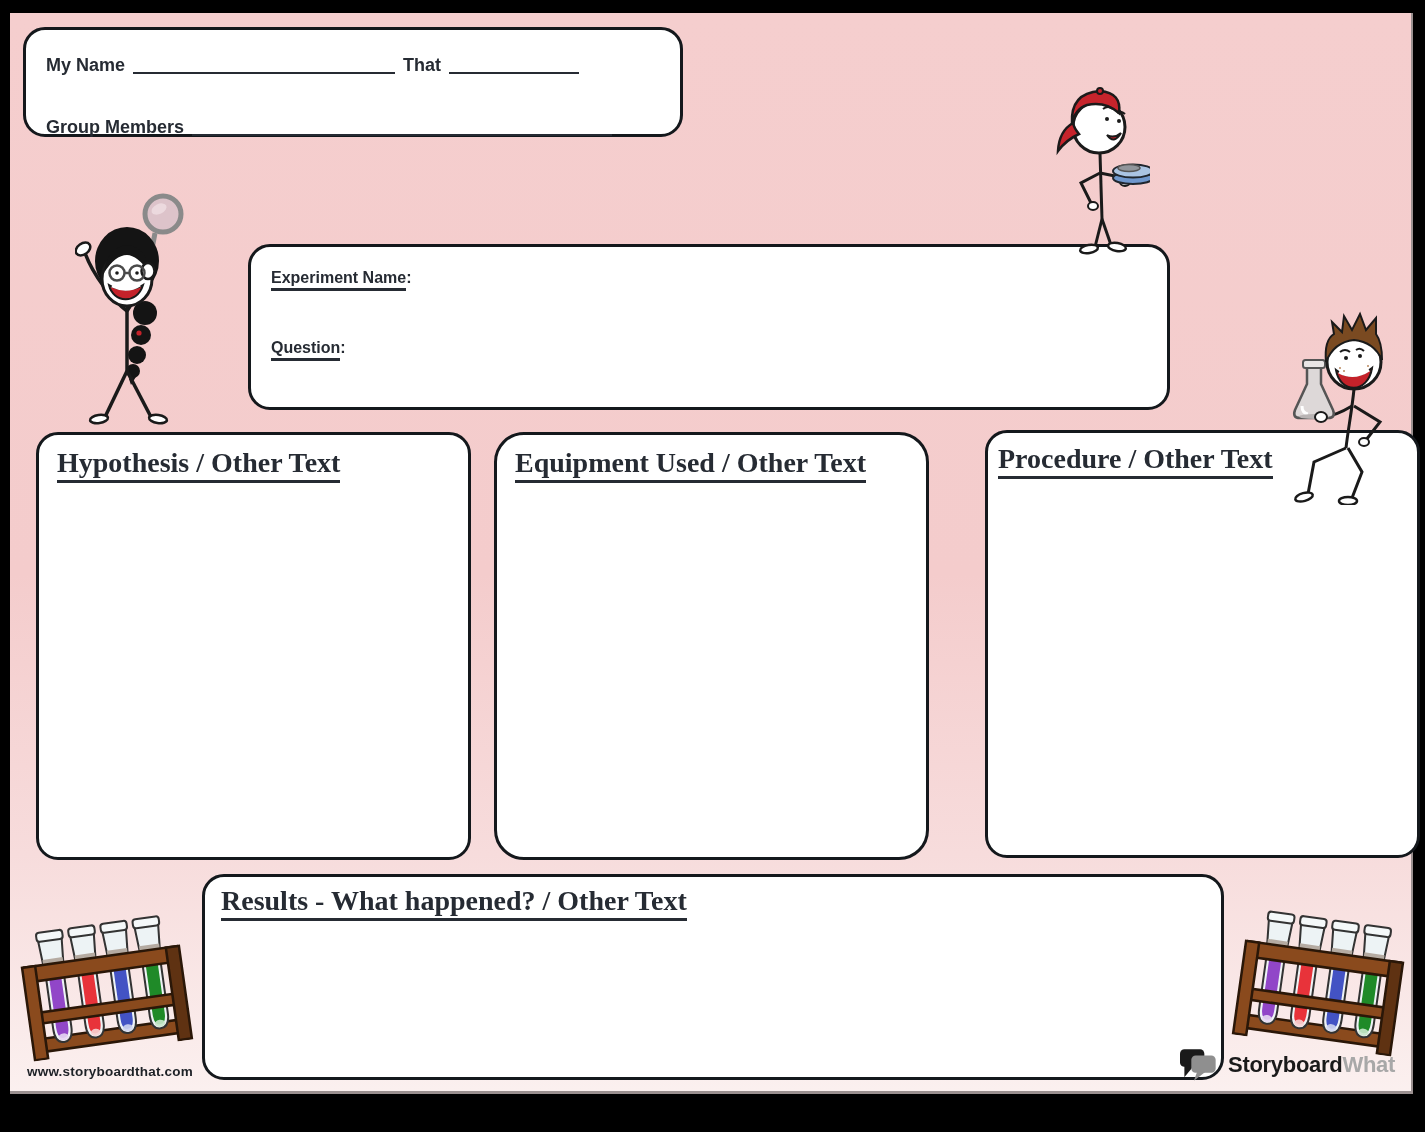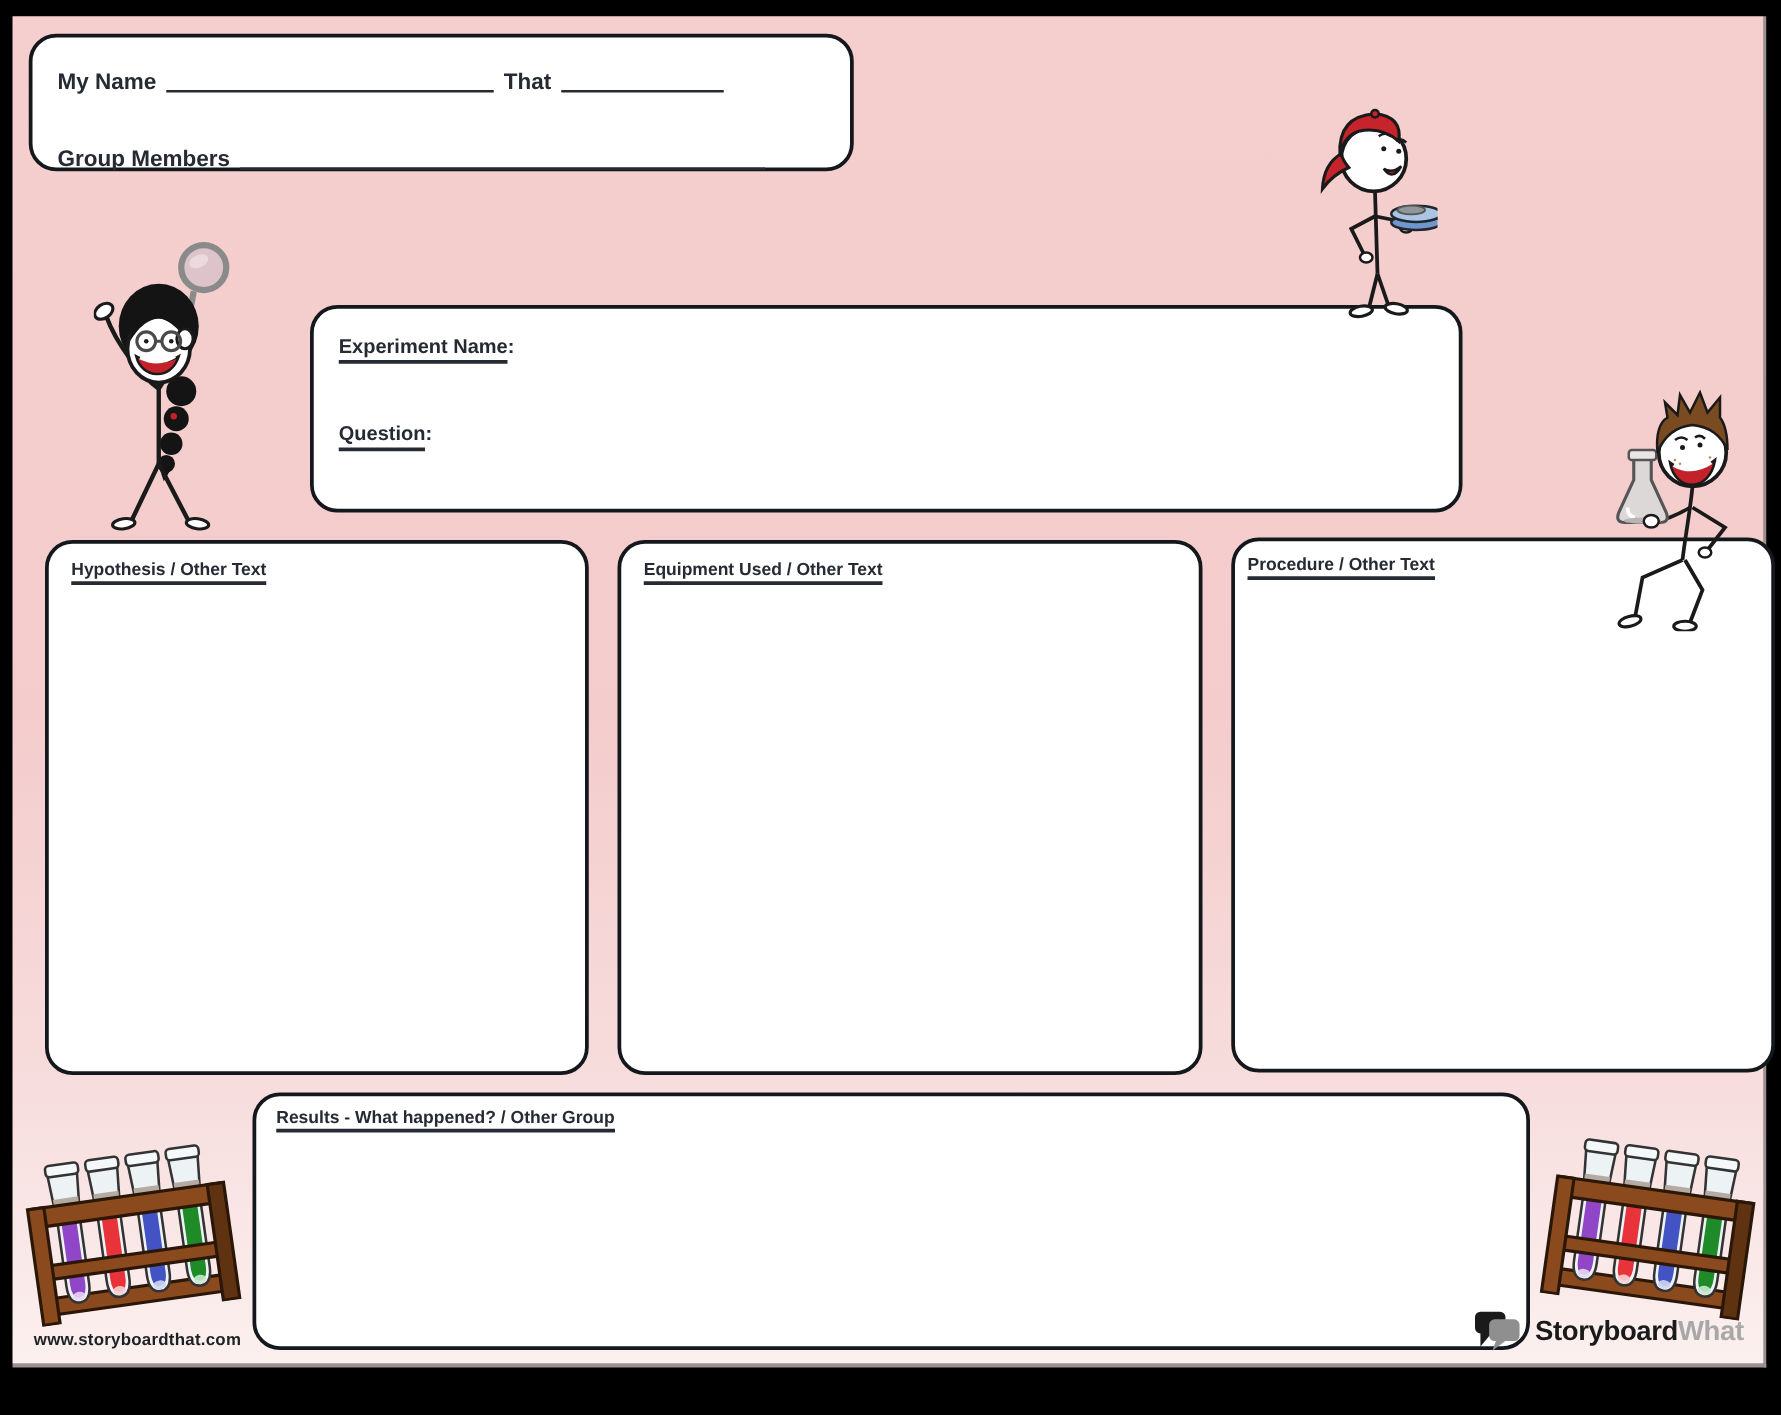--- a/index.html
+++ b/index.html
@@ -7,21 +7,21 @@
           font-family:"Liberation Sans",sans-serif;color:#262b33;}
   .page{position:absolute;left:10px;top:13px;width:1401px;height:1078px;
         background:linear-gradient(180deg,#f5cece 0%,#f4cccc 52%,#f7dcdc 78%,#fbf0ef 100%);
         border-right:2px solid #9b9090;border-bottom:3px solid #9b9090;}
   .box{position:absolute;background:#fff;border:3px solid #14181c;border-radius:22px;box-sizing:border-box;}
   .lbl{font-weight:700;font-size:18px;line-height:1;white-space:nowrap;}
   .wline{display:inline-block;border-bottom:2.5px solid #262b33;height:14px;}
   .row{position:absolute;display:flex;align-items:flex-end;gap:8px;}
   .u{border-bottom:3px solid #262b33;padding-bottom:2px;}
   .exline{position:absolute;left:20px;font-weight:700;font-size:16px;}
-  .sec-title{position:absolute;left:18px;top:12px;font-weight:700;font-size:14px;white-space:nowrap;}
+  .sec-title{position:absolute;left:18px;top:12px;font-weight:700;font-size:28px;white-space:nowrap;font-family:Liberation Serif, serif;}
   .fig{position:absolute;z-index:5;}
   .url{position:absolute;left:17px;top:1051px;font-weight:700;font-size:13.5px;color:#1d2126;letter-spacing:.2px;}
   .logo{position:absolute;right:16px;bottom:8px;display:flex;align-items:center;gap:8px;z-index:6;}
   .logo-text{font-size:22px;font-weight:600;letter-spacing:-.3px;line-height:1;}
   .logo-that{color:#a8a8a8;}
   .logo-story{color:#1a1a1a;text-align:center;}
 </style>
 </head>
 <body>
 
@@ -47,30 +47,30 @@
       </div>
       <div class="exline" style="top:92px;">
         <span class="u">Question</span><span>:</span>
       </div>
     </div>
 
     <div class="box" style="left:26px;top:419px;width:435px;height:428px;">
       <div class="sec-title"><span class="u">Hypothesis / Other Text</span></div>
     </div>
 
-    <div class="box" style="left:484px;top:419px;width:468px;height:428px;">
+    <div class="box" style="left:484px;top:419px;width:435px;height:428px;border-radius:30px;">
       <div class="sec-title"><span class="u">Equipment Used / Other Text</span></div>
     </div>
 
     <div class="box" style="left:942px;top:417px;width:435px;height:428px;margin-left:33px;">
       <div class="sec-title" style="top:10px;left:10px;"><span class="u">Procedure / Other Text</span></div>
     </div>
 
     <div class="box" style="left:192px;top:861px;width:1022px;height:206px;">
-      <div class="sec-title" style="left:16px;top:8px;"><span class="u">Results - What happened? / Other Group</span></div>
+      <div class="sec-title" style="left:16px;top:8px;"><span class="u">Results - What happened? / Other Text</span></div>
     </div>
 
     <svg class="fig" style="left:65px;top:170px;" width="120" height="245" viewBox="0 0 120 245">
       <line x1="80" y1="50" x2="73" y2="88" stroke="#8a8a8a" stroke-width="5"></line>
       <circle cx="88" cy="31" r="18" fill="#ddc3ca" stroke="#8a8a8a" stroke-width="5"></circle>
       <ellipse cx="84" cy="26" rx="8" ry="5" fill="#ecd9de" transform="rotate(-25 84 26)"></ellipse>
       <ellipse cx="52" cy="78" rx="32" ry="34" fill="#141414"></ellipse>
       <circle cx="70" cy="130" r="12" fill="#141414"></circle>
       <circle cx="66" cy="152" r="10" fill="#141414"></circle>
       <circle cx="62" cy="172" r="9" fill="#141414"></circle>

